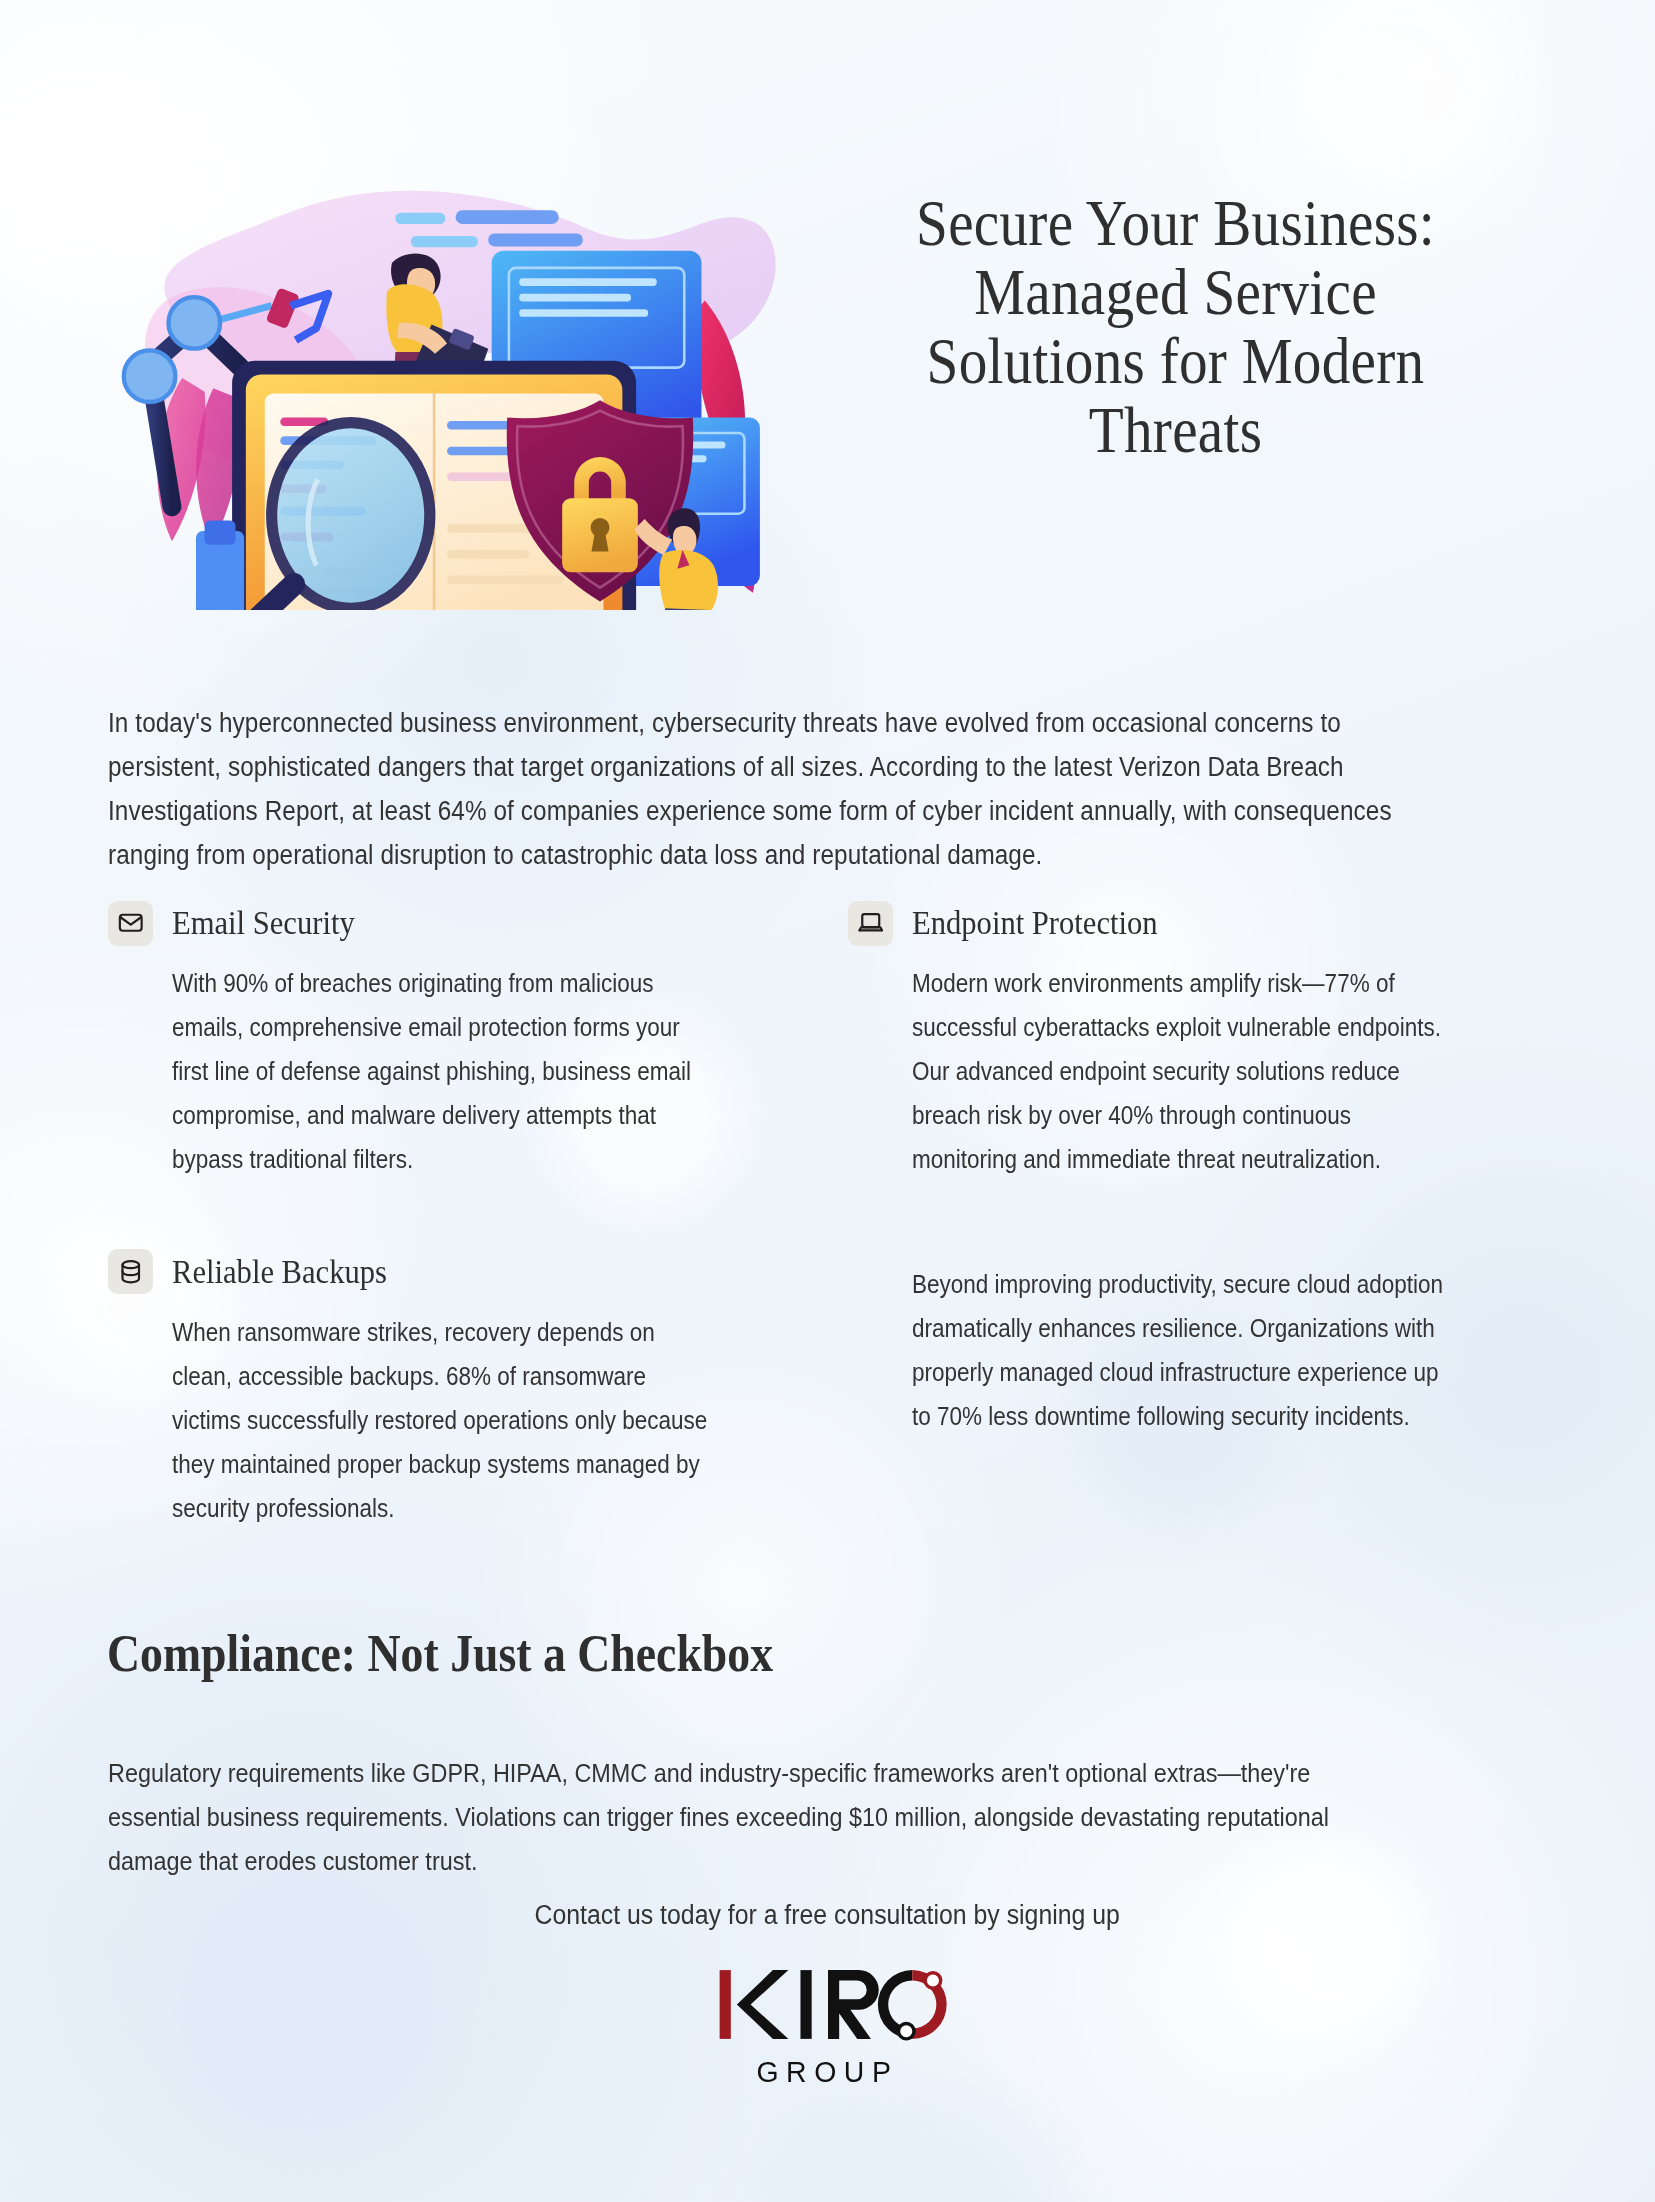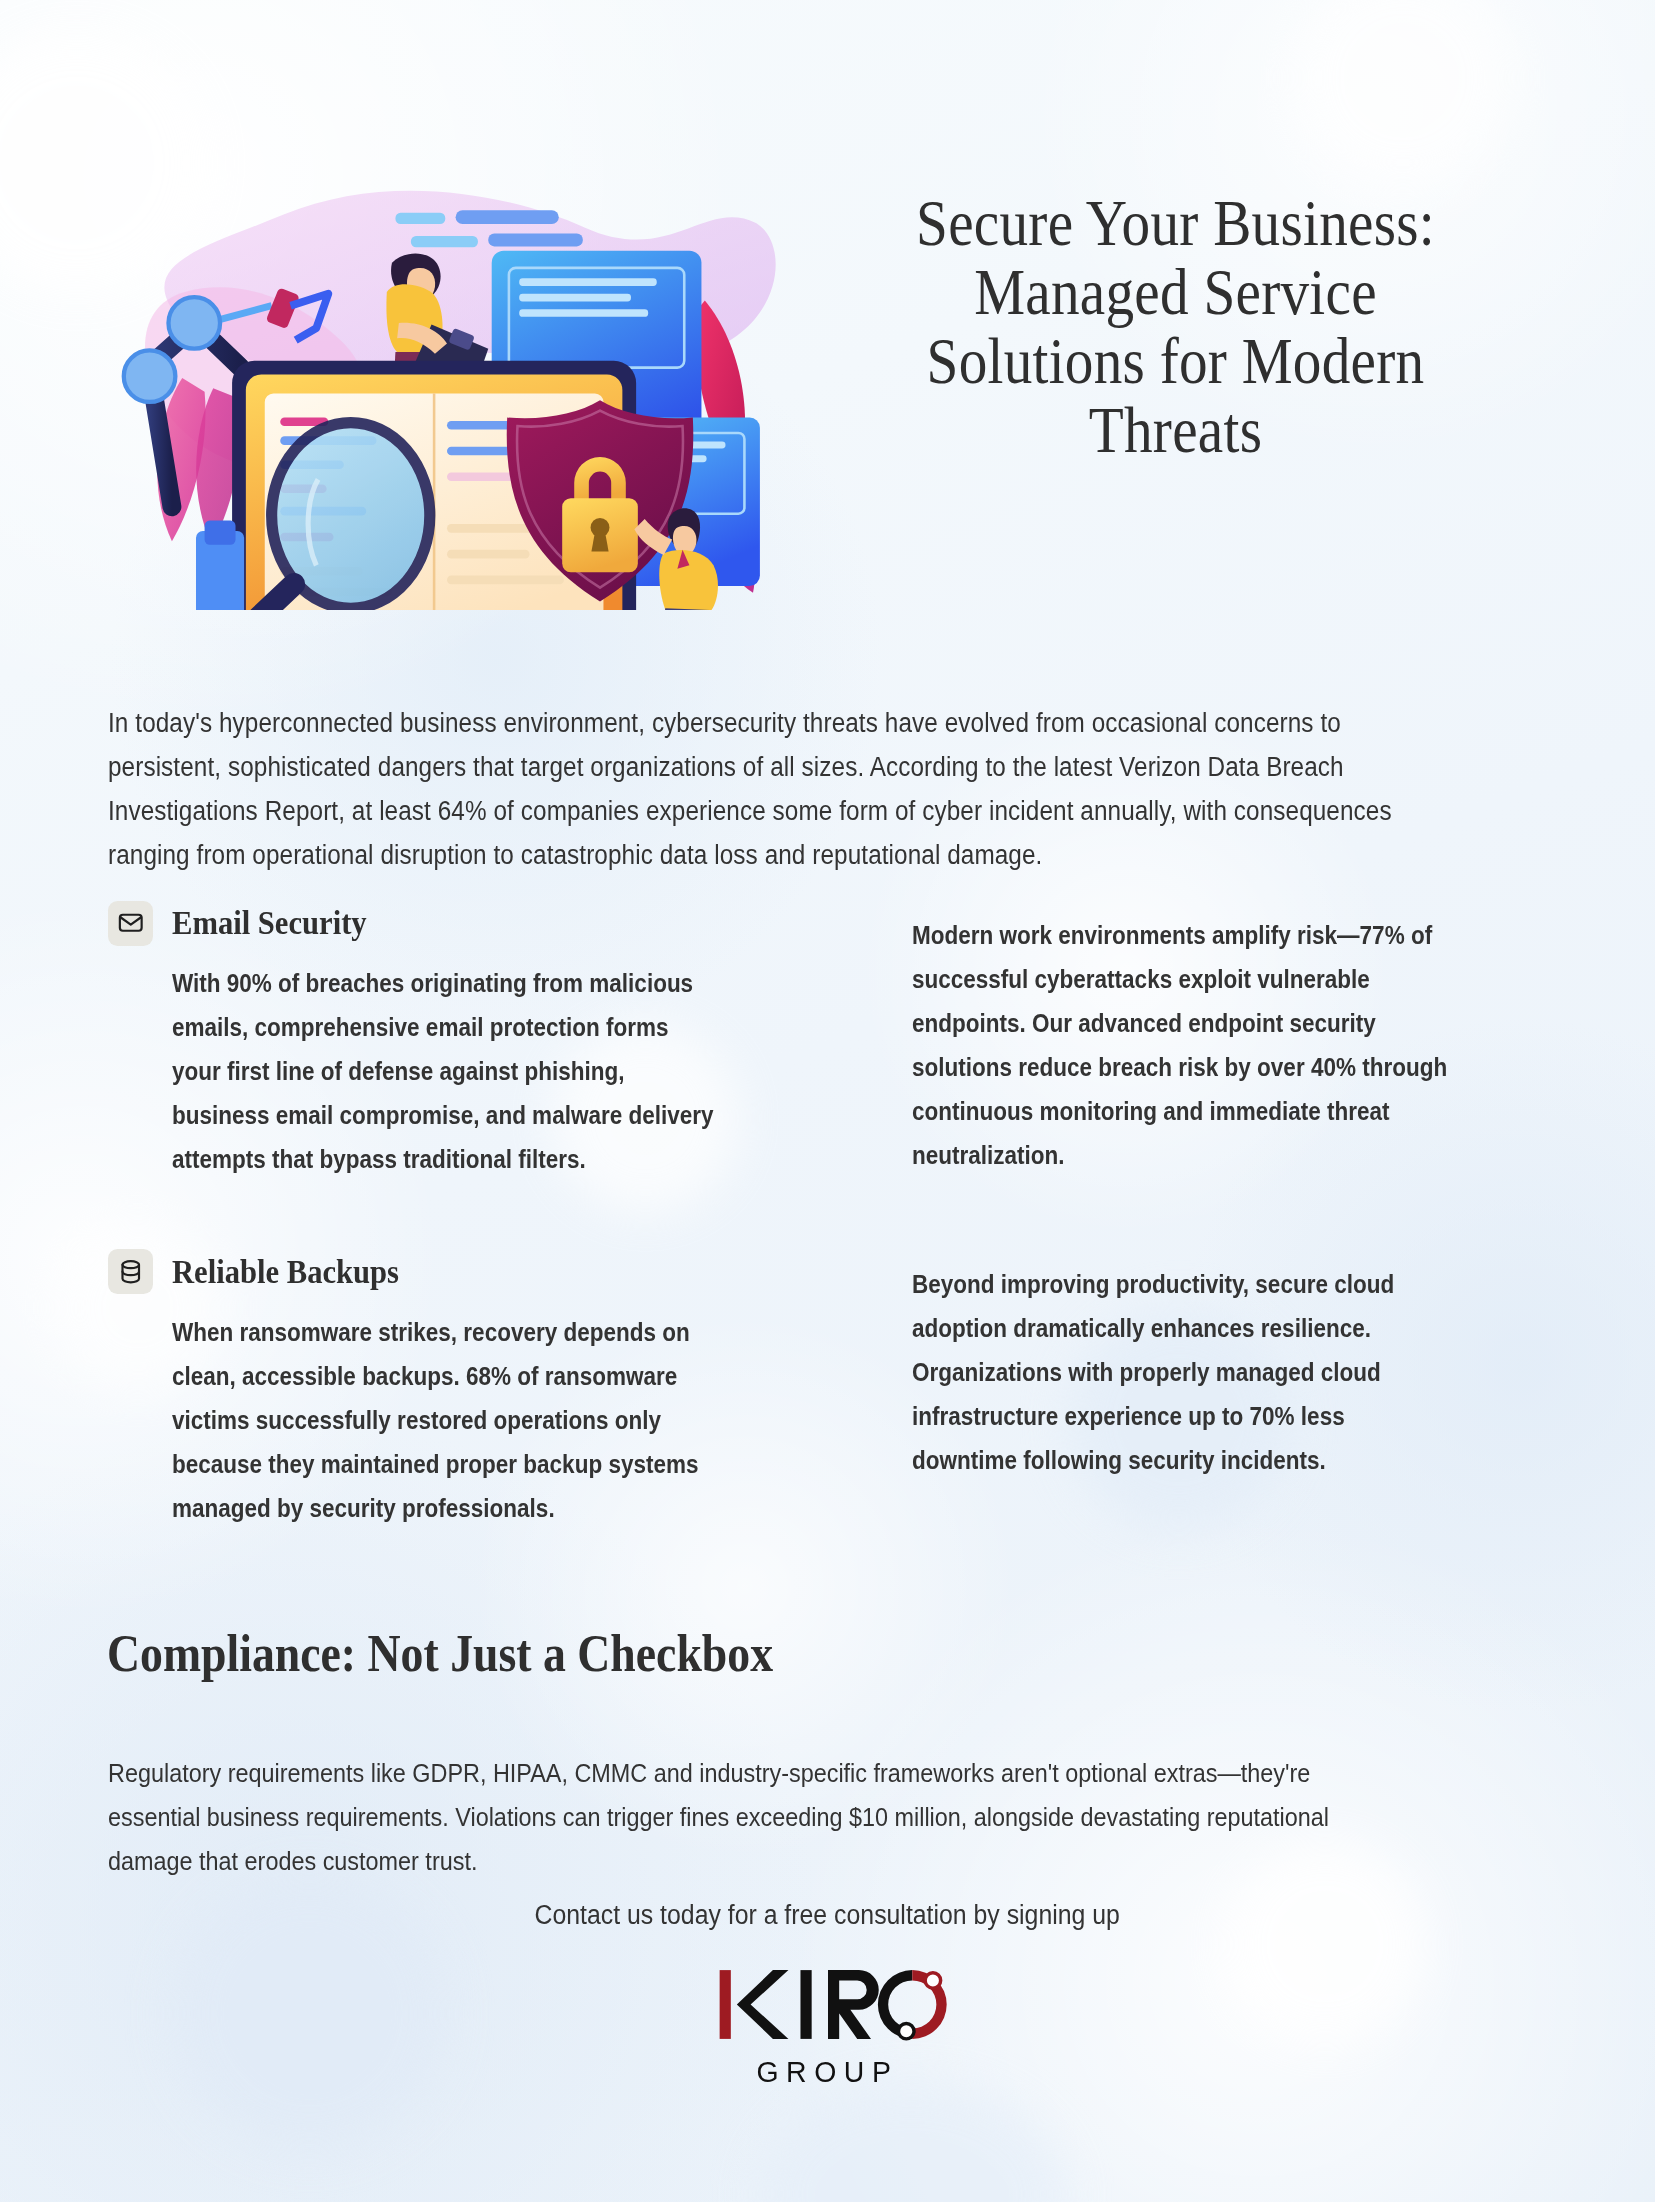--- a/index.html
+++ b/index.html
@@ -98,21 +98,21 @@
   .features {
     position: absolute;
     top: 899px;
     left: 108px;
     width: 1463px;
     display: grid;
     grid-template-columns: 740px 740px;
     column-gap: 0px;
     row-gap: 0px;
   }
-  .feature { width: 680px; font-weight: bold; }
+  .feature { width: 680px; }
   .feature.row2 { margin-top: 67px; }
 
   .feature-head {
     display: flex;
     align-items: center;
     gap: 19px;
     height: 48px;
   }
   .icon-box {
     width: 45px;
@@ -378,20 +378,30 @@
             <rect x="2.5" y="5" width="19" height="14" rx="2.6"></rect>
             <path d="M3 7.2 L12 13.6 L21 7.2"></path>
           </svg>
         </span>
         <span class="feature-title">Email Security</span>
       </div>
       <p class="feature-body">With 90% of breaches originating from malicious emails, comprehensive email protection forms your first line of defense against phishing, business email compromise, and malware delivery attempts that bypass traditional filters.</p>
     </div>
 
     <div class="feature">
+      <div class="feature-head">
+        <span class="icon-box">
+          <svg width="27.5" height="27.5" viewBox="0 0 24 24" fill="none" stroke="#1f1f1f" stroke-width="1.9" stroke-linecap="round" stroke-linejoin="round">
+            <rect x="4.6" y="4.4" width="14.8" height="11.4" rx="1.8"></rect>
+            <path d="M2.2 18.6 H21.8"></path>
+            <path d="M2.2 18.6 L3.6 16 H20.4 L21.8 18.6"></path>
+          </svg>
+        </span>
+        <span class="feature-title">Endpoint Protection</span>
+      </div>
       <p class="feature-body">Modern work environments amplify risk—77% of successful cyberattacks exploit vulnerable endpoints. Our advanced endpoint security solutions reduce breach risk by over 40% through continuous monitoring and immediate threat neutralization.</p>
     </div>
 
     <div class="feature row2">
       <div class="feature-head">
         <span class="icon-box">
           <svg width="27.5" height="27.5" viewBox="0 0 24 24" fill="none" stroke="#1f1f1f" stroke-width="1.9" stroke-linecap="round" stroke-linejoin="round">
             <ellipse cx="12" cy="5.8" rx="7.2" ry="3.1"></ellipse>
             <path d="M4.8 5.8 V18.2 C4.8 19.9 8 21.3 12 21.3 C16 21.3 19.2 19.9 19.2 18.2 V5.8"></path>
             <path d="M4.8 11.9 C4.8 13.6 8 15 12 15 C16 15 19.2 13.6 19.2 11.9"></path>

